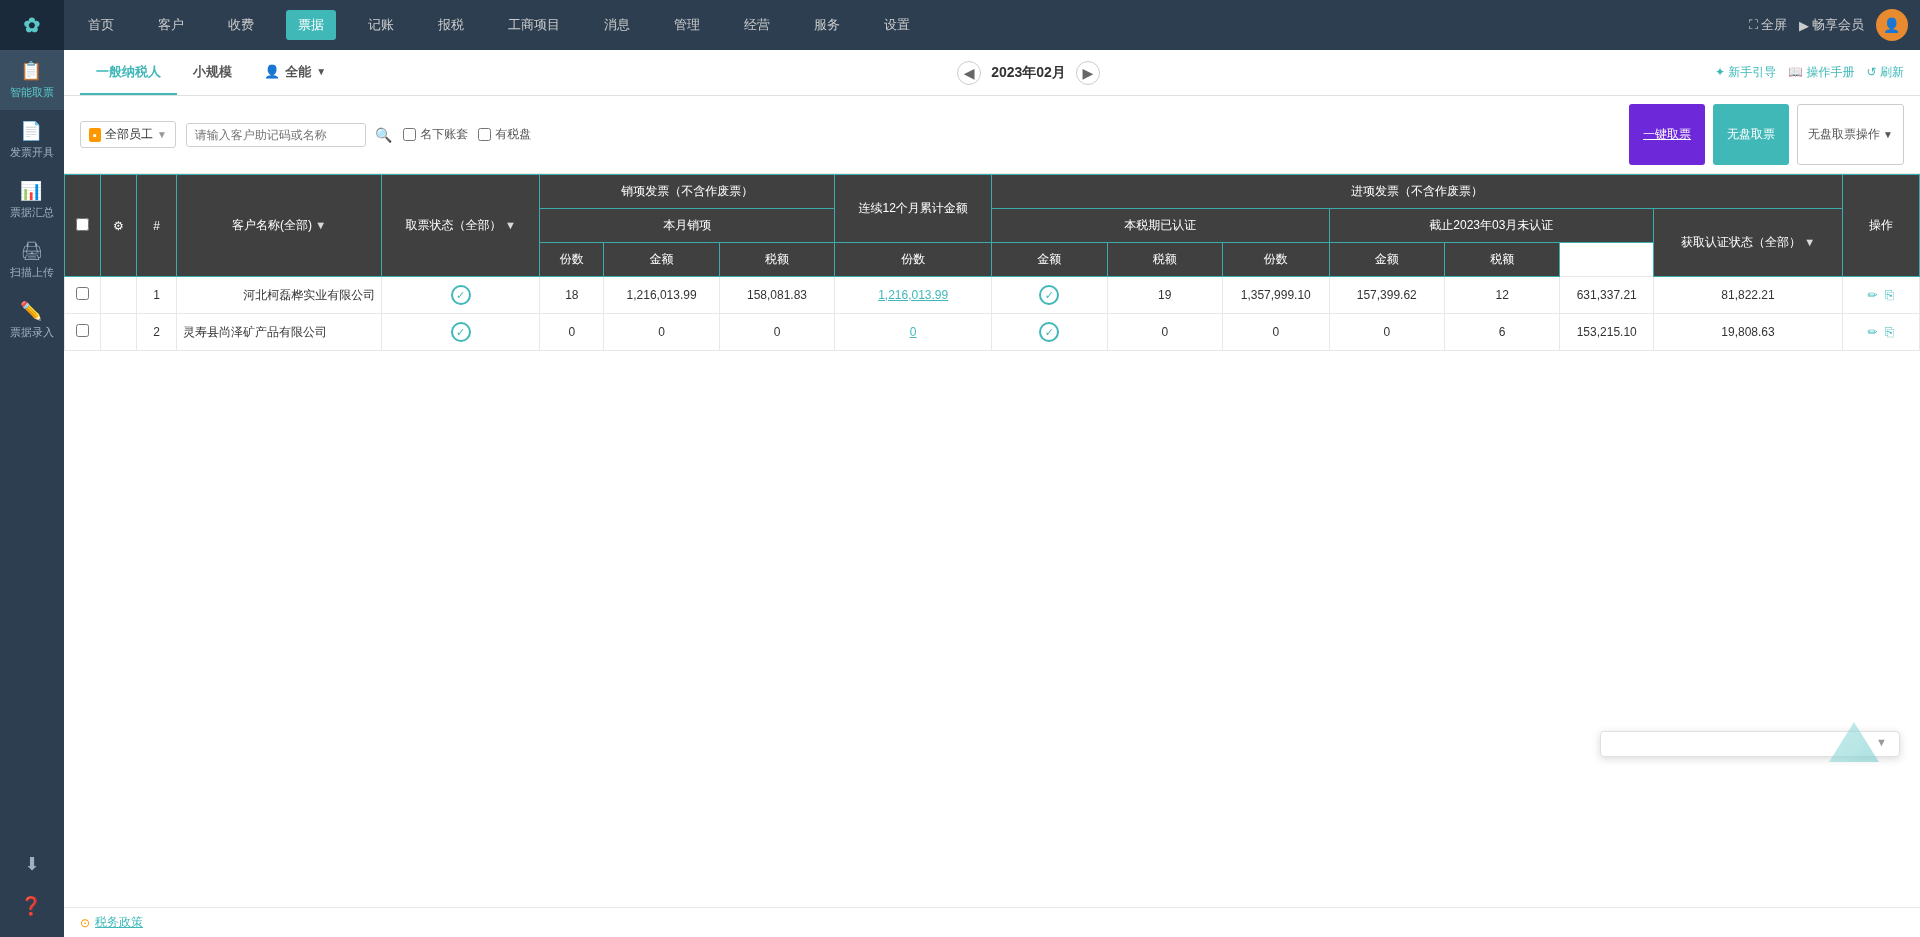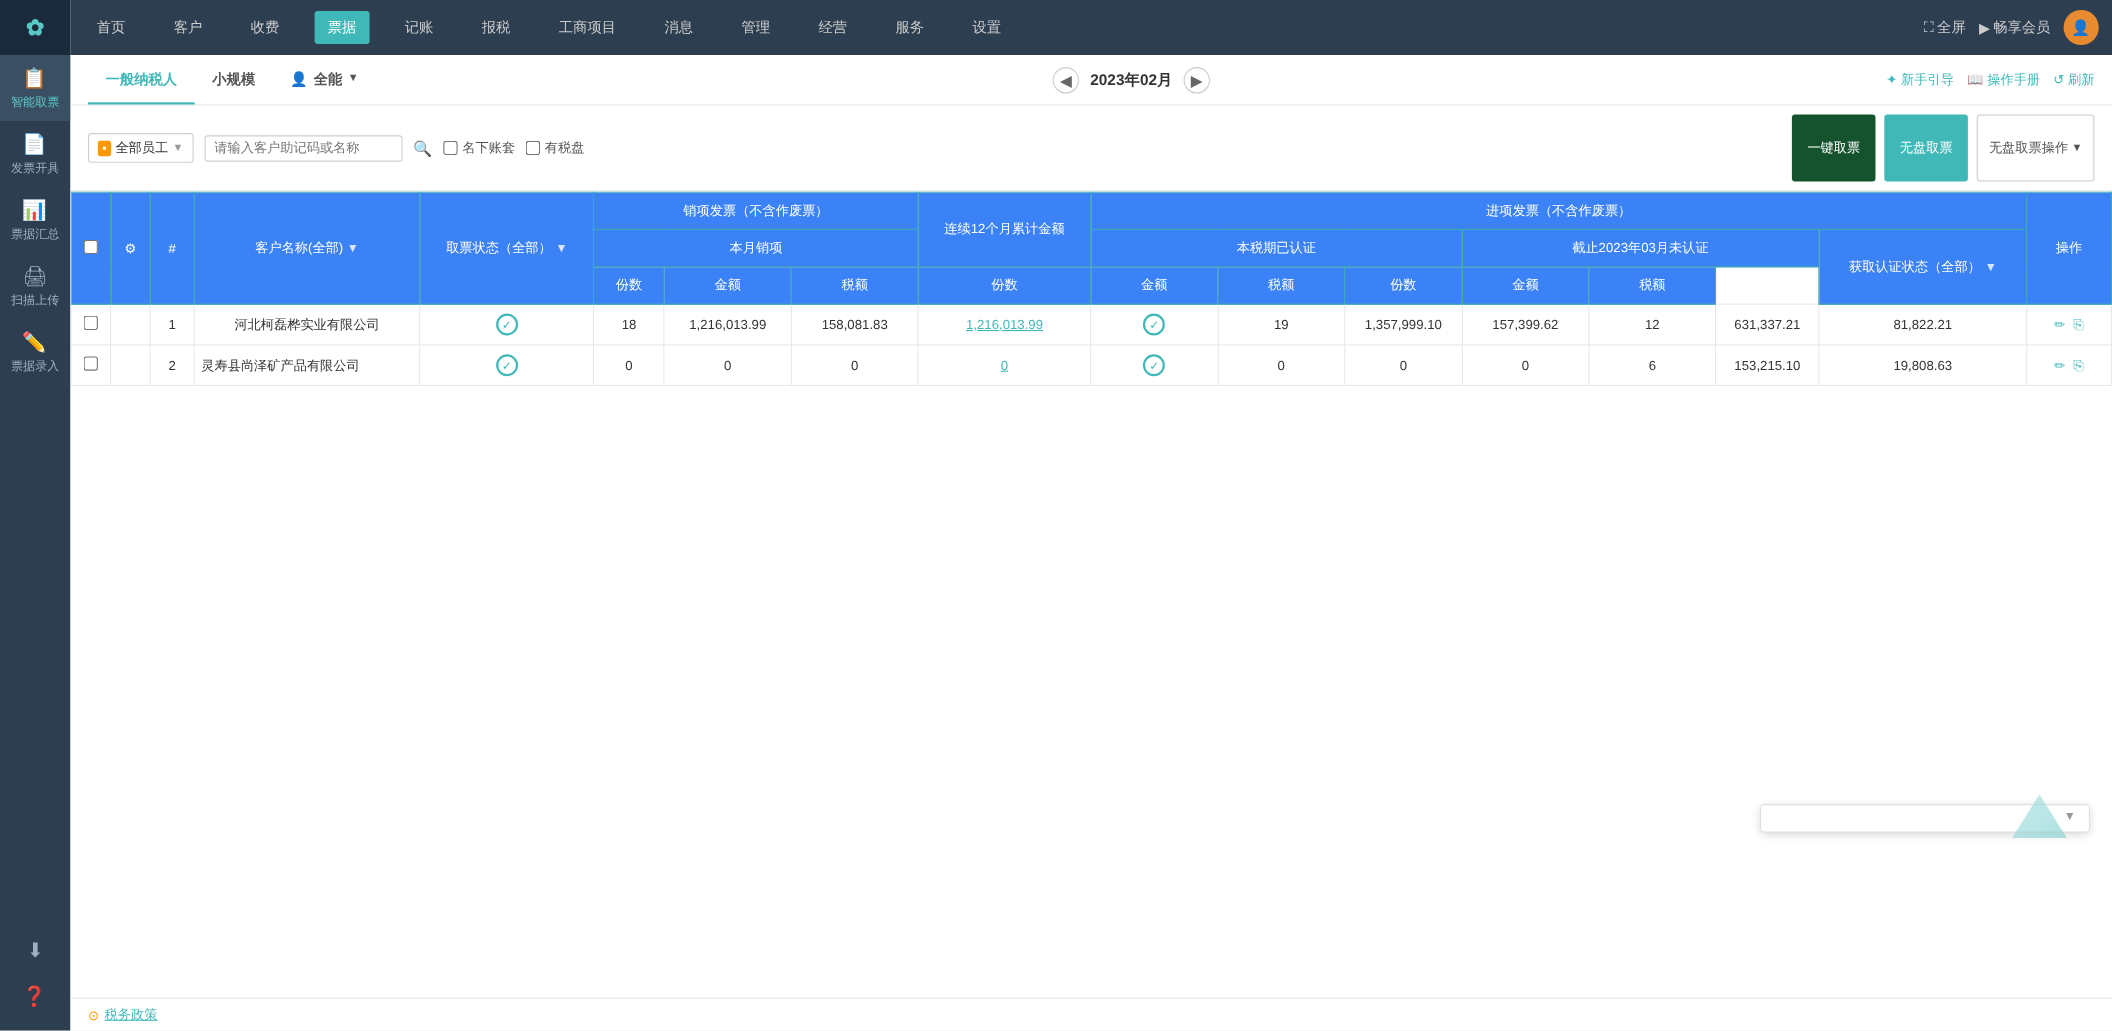--- a/index.html
+++ b/index.html
@@ -168,42 +168,42 @@
       padding: 1px 4px;
       font-size: 11px;
     }
     .filter-search {
       border: 1px solid #d0d0d0;
       border-radius: 3px;
       padding: 4px 8px;
       font-size: 12px;
       width: 180px;
       outline: none;
-      font-family: Liberation Mono, monospace;
     }
     .search-btn {
       background: none;
       border: none;
       cursor: pointer;
       color: #999;
       font-size: 14px;
     }
     .checkbox-label {
       display: flex; align-items: center; gap: 4px;
       font-size: 12px; color: #555; cursor: pointer;
     }
     .filter-right { margin-left: auto; display: flex; gap: 8px; }
     .btn-orange {
-      background: #14532d;
+      background: #6d28d9;
       color: #fff;
       border: none;
       border-radius: 3px;
       padding: 22px 14px;
       font-size: 12px;
       cursor: pointer;
+      text-decoration: underline;
     }
     .btn-teal {
       background: #40b8b8;
       color: #fff;
       border: none;
       border-radius: 3px;
       padding: 5px 14px;
       font-size: 12px;
       cursor: pointer;
     }
@@ -224,21 +224,21 @@
       overflow: auto;
       background: #fff;
       margin: 0;
     }
     table {
       width: 100%;
       border-collapse: collapse;
       font-size: 12px;
     }
     thead tr th {
-      background: #3b82f6;
+      background: #404040;
       color: #fff;
       padding: 8px 6px;
       text-align: center;
       border: 1px solid #3aacac;
       white-space: nowrap;
       font-weight: normal;
     }
     tbody tr td {
       padding: 8px 6px;
       text-align: center;
@@ -493,21 +493,21 @@
             <th style="min-width:50px;">份数</th>
             <th style="min-width:90px;">金额</th>
             <th style="min-width:90px;">税额</th>
           </tr>
         </thead>
         <tbody id="table-body">
         <tr>
       <td><input type="checkbox" style=""></td>
       <td></td>
       <td>1</td>
-      <td style="text-align:center;">河北柯磊桦实业有限公司</td>
+      <td style="text-align:right;">河北柯磊桦实业有限公司</td>
       <td><span style="color:#40b8b8;font-size:18px;border:2px solid #40b8b8;border-radius:50%;width:20px;height:20px;display:inline-flex;align-items:center;justify-content:center;font-size:11px;">✓</span></td>
       <td>18</td>
       <td>1,216,013.99</td>
       <td>158,081.83</td>
       <td><span class="link-text">1,216,013.99</span></td>
       <td><span style="color:#40b8b8;font-size:18px;border:2px solid #40b8b8;border-radius:50%;width:20px;height:20px;display:inline-flex;align-items:center;justify-content:center;font-size:11px;">✓</span></td>
       <td>19</td>
       <td>1,357,999.10</td>
       <td>157,399.62</td>
       <td>12</td>

